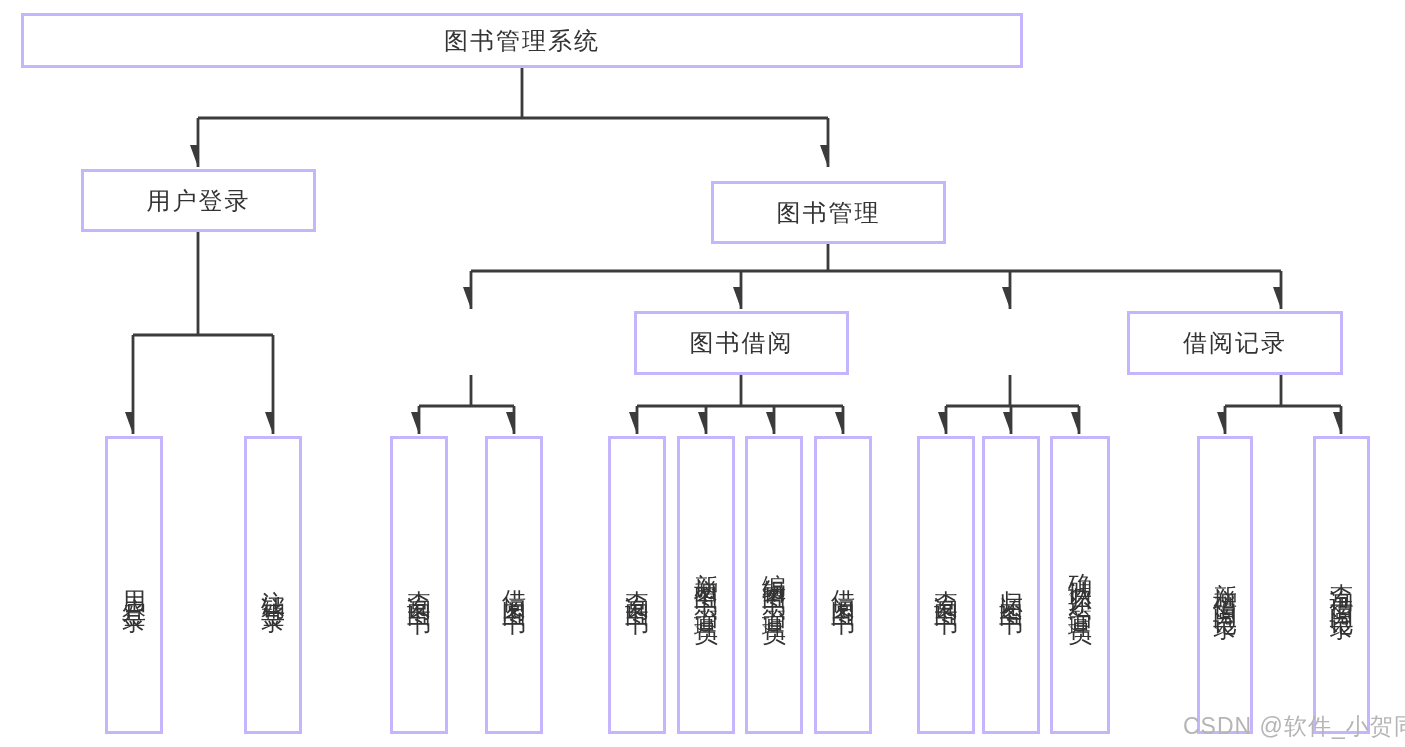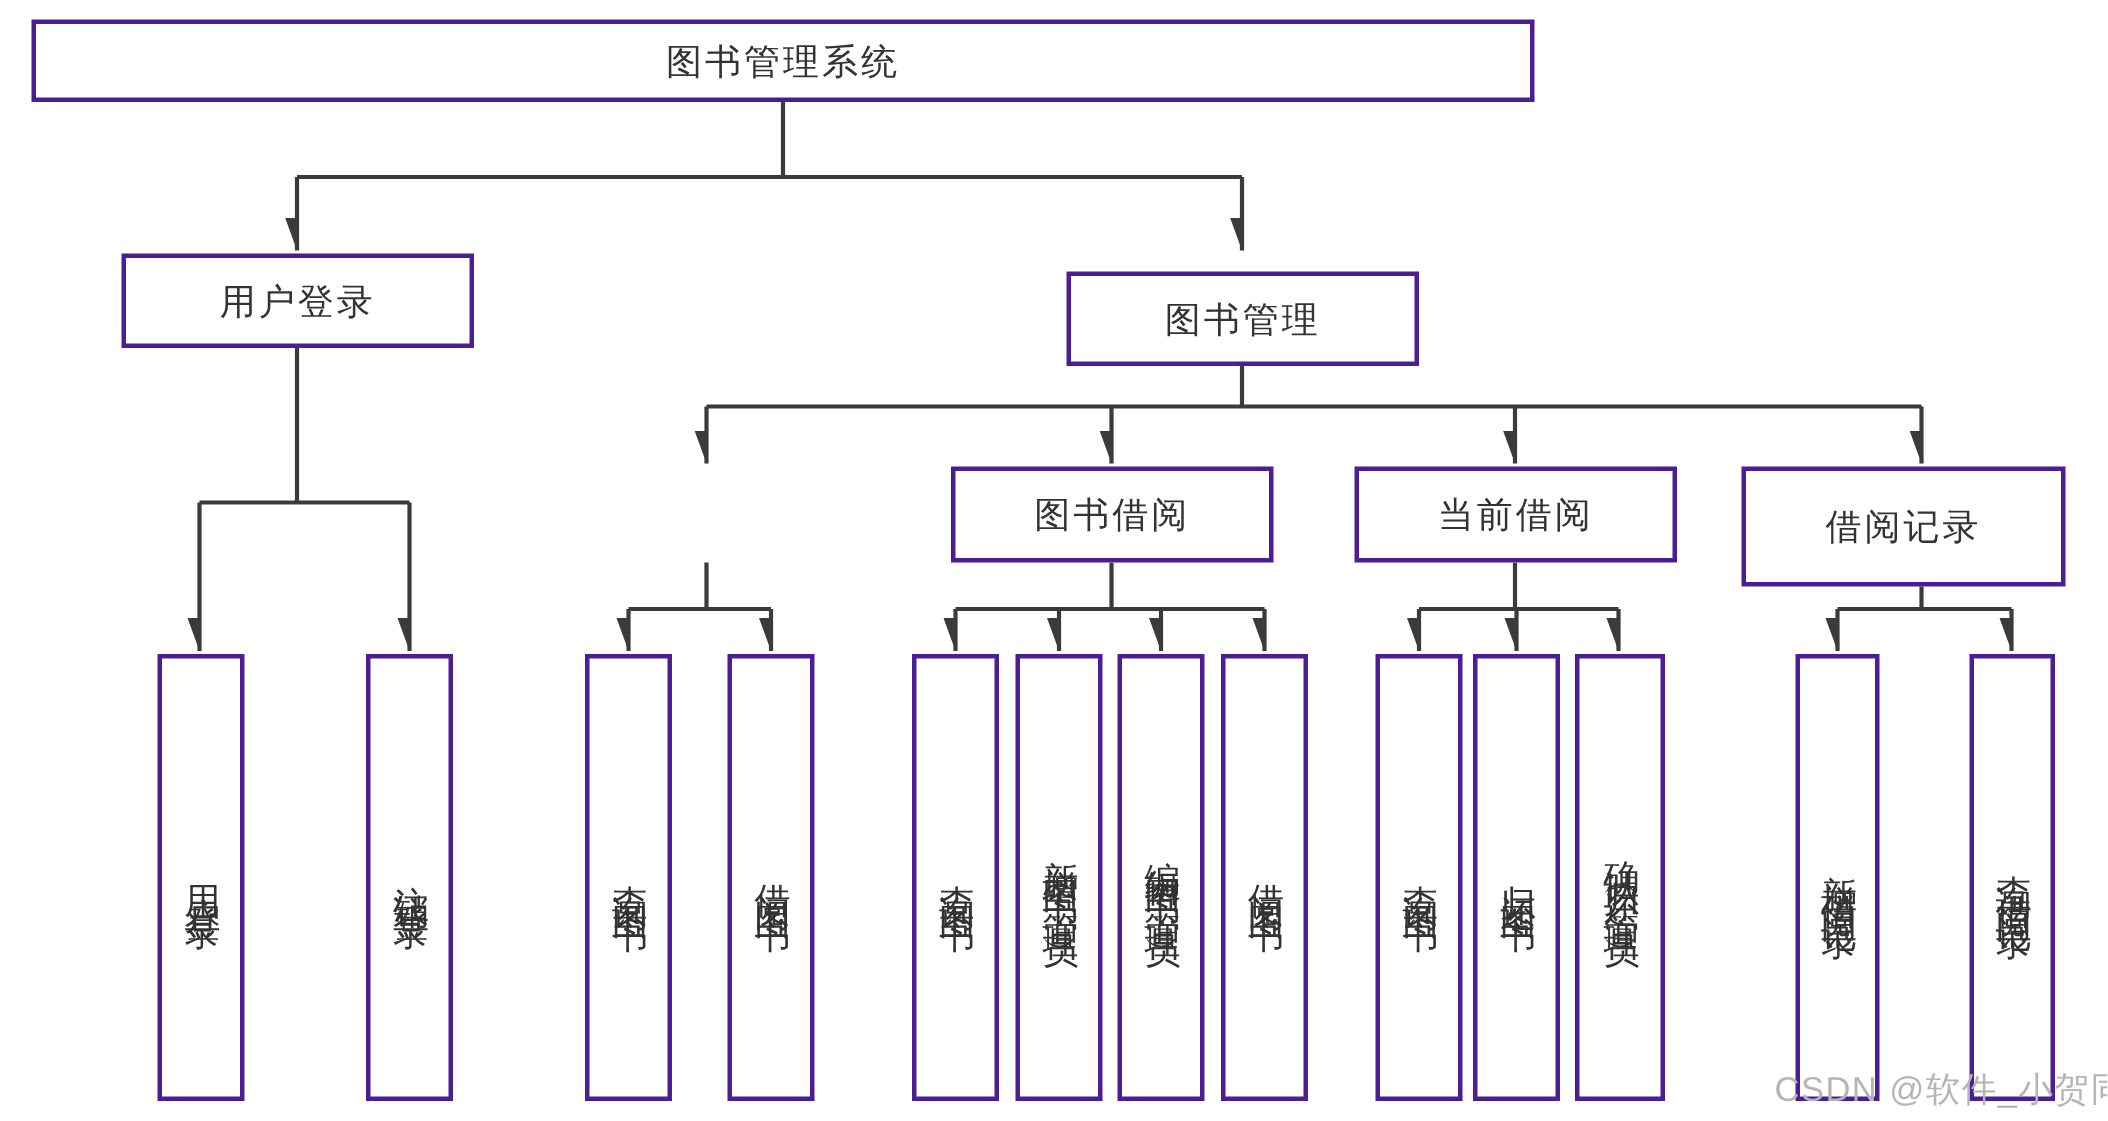--- a/index.html
+++ b/index.html
@@ -14,21 +14,21 @@
   }
   #connectors {
     position: absolute;
     left: 0; top: 0;
     width: 1405px; height: 747px;
     pointer-events: none;
   }
   .box {
     position: absolute;
     box-sizing: border-box;
-    border: 3px solid #4c1d95;
+    border: 3px solid #c4b5fd;
     background: #ffffff;
     display: flex;
     align-items: center;
     justify-content: center;
   }
   .hbox .label {
     font-size: 24px;
     letter-spacing: 2px;
     color: #333333;
     white-space: nowrap;
@@ -108,24 +108,21 @@
   <div class="box hbox" style="left:81px;top:169px;width:235px;height:63px">
     <span class="label">用户登录</span>
   </div>
   <div class="box hbox" style="left:711px;top:181px;width:235px;height:63px">
     <span class="label">图书管理</span>
   </div>
 
   <div class="box hbox" style="left:634px;top:311px;width:215px;height:64px">
     <span class="label">图书借阅</span>
   </div>
-  <div class="box hbox" style="left:903px;top:311px;width:215px;height:64px">
-    <span class="label">当前借阅</span>
-  </div>
-  <div class="box hbox" style="left:1161px;top:311px;width:216px;height:80px">
+  <div class="box hbox" style="left:1127px;top:311px;width:216px;height:64px">
     <span class="label">借阅记录</span>
   </div>
 
   <div class="box leaf" style="left:105px;top:436px">
     <span class="vtext">用户登录</span>
   </div>
   <div class="box leaf" style="left:244px;top:436px">
     <span class="vtext">注销登录</span>
   </div>
 

